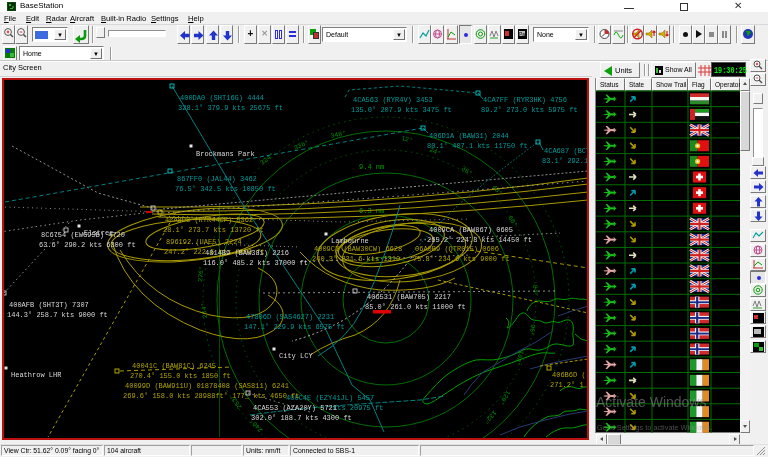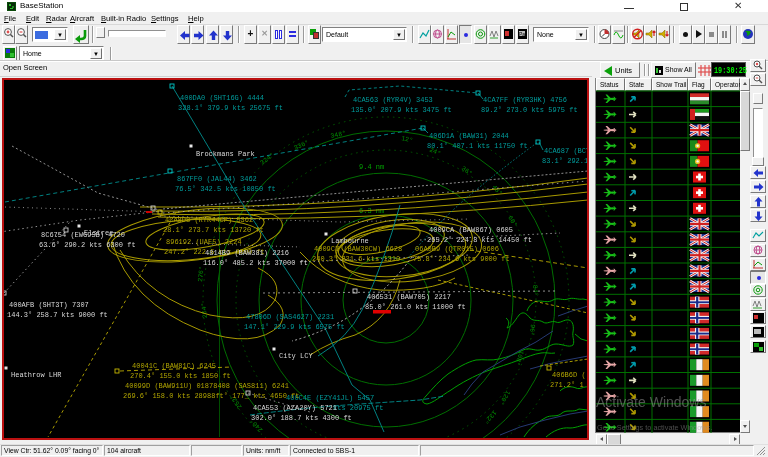--- a/index.html
+++ b/index.html
@@ -214,21 +214,21 @@
   </div>
 <div class="combo" style="left:19px;top:46px;width:85px;height:15px;">
     <span style="position:absolute;left:3px;top:3px;font-size:7px;color:#000;">Home</span>
     <div class="cbtn">▼</div>
   </div>
 <div class="sep" style="left:110px;top:47px;height:14px;"></div>
 <div class="abs" style="left:0;top:60px;width:768px;height:1px;background:#c8c8c8;"></div>
 <div class="abs" style="left:0;top:61px;width:768px;height:1px;background:#ffffff;"></div>
 <div class="abs" style="left:0;top:62px;width:592px;height:16px;background:#f0f0f0;"></div>
 <div class="abs" style="left:0;top:76px;width:592px;height:1px;background:#d0d0d0;"></div>
-<div class="abs" style="left:3px;top:63px;font-size:7.5px;color:#000;">Open Screen</div>
+<div class="abs" style="left:3px;top:63px;font-size:7.5px;color:#000;">City Screen</div>
 <div class="abs" style="left:2px;top:78px;width:587px;height:362px;background:#000;border:2px solid #bb1111;overflow:hidden;"></div>
 <svg class="abs" style="left:4px;top:80px;" width="583" height="358" viewBox="0 0 583 358">
     <g transform="translate(-4,-80)">
 <circle cx="386" cy="300" r="43" fill="none" stroke="#006e00" stroke-width="1"></circle>
 <circle cx="386" cy="300" r="85" fill="none" stroke="#006e00" stroke-width="1"></circle>
 <circle cx="386" cy="300" r="127" fill="none" stroke="#006e00" stroke-width="1"></circle>
 <circle cx="386" cy="300" r="169" fill="none" stroke="#006e00" stroke-width="1"></circle>
 <circle cx="386" cy="300" r="150" fill="none" stroke="#005800" stroke-width="1" stroke-dasharray="1.5,4"></circle>
 <circle cx="386" cy="300" r="183" fill="none" stroke="#005800" stroke-width="1" stroke-dasharray="1.5,4"></circle>
 <line x1="219.5" y1="205" x2="219.5" y2="437" stroke="#006200" stroke-width="0.8"></line>

